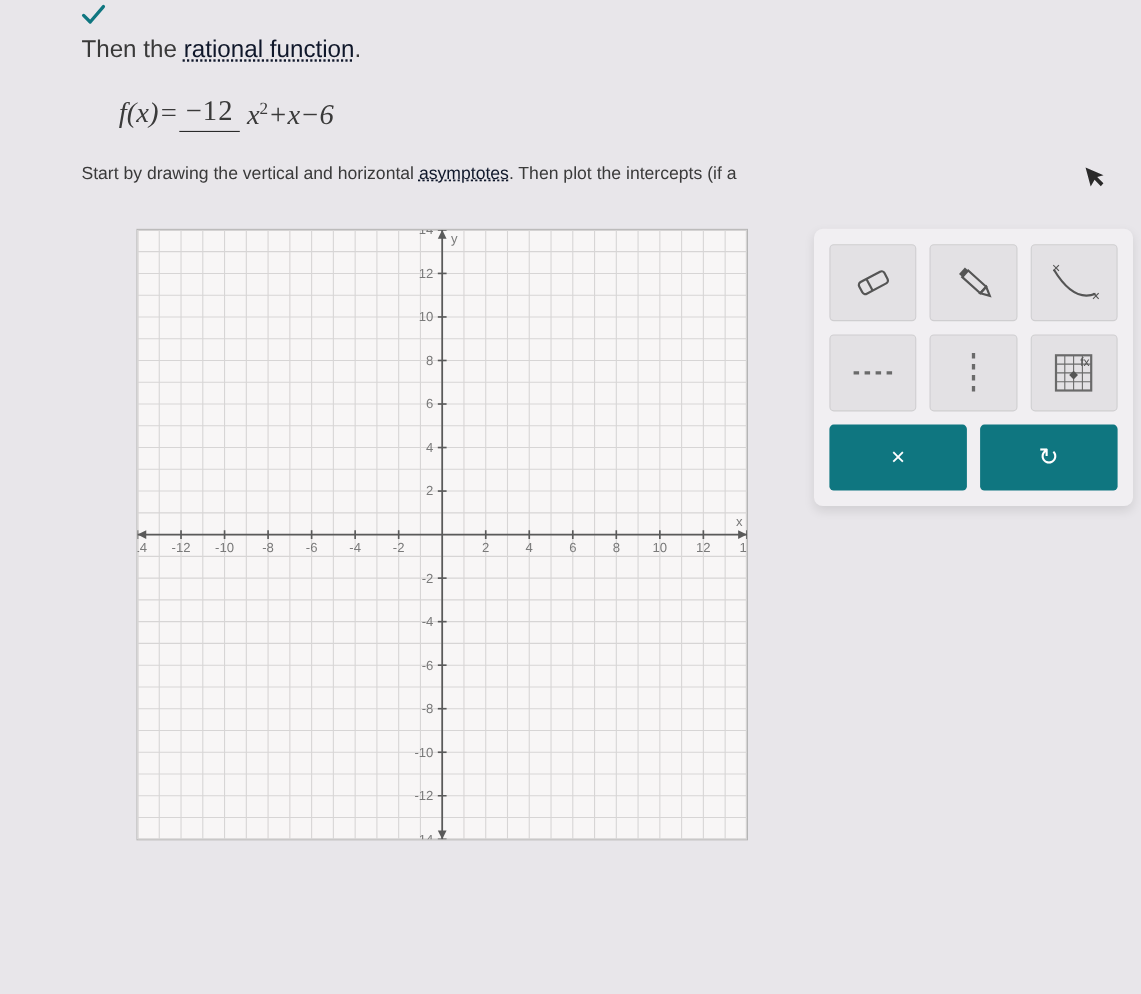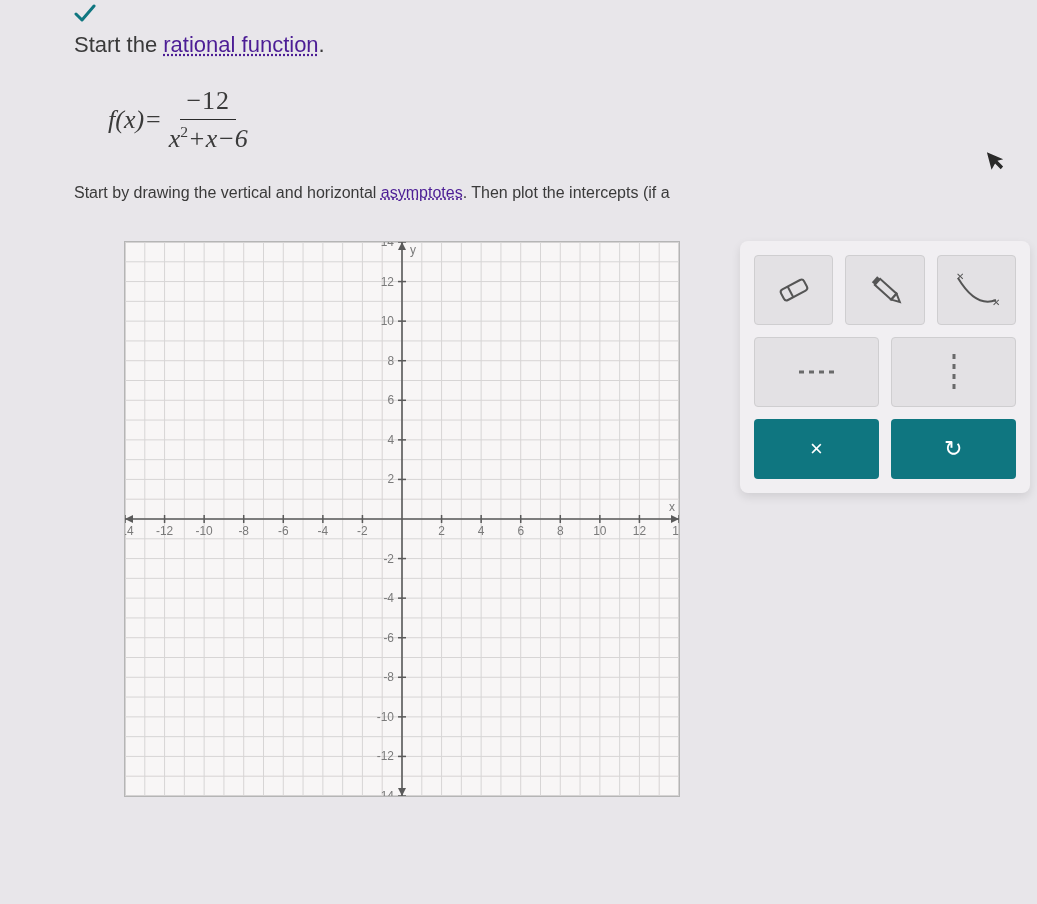--- a/index.html
+++ b/index.html
@@ -21,24 +21,24 @@
     width: 24px;
     height: 24px;
   }
   .content {
     position: absolute;
     top: 20px;
     left: 74px;
     right: 0;
   }
   .instr-line1 { font-size: 22px; margin-top: 12px; }
-  .term { color: #4c1d95; text-decoration: underline dotted; }
+  .term { color: #0f172a; text-decoration: underline dotted; }
   .formula-area { margin: 28px 0 28px 34px; font-size: 26px; font-family: 'Times New Roman', serif; font-style: italic; }
   .frac-outer { display: inline-flex; align-items: center; }
-  .frac { display:inline-flex; flex-direction:column; align-items:center; vertical-align:middle; font-style: italic; }
+  .frac { display:inline-flex; flex-direction:row; align-items:center; vertical-align:middle; font-style: italic; }
   .frac .num { padding: 0 6px 3px 6px; border-bottom: 1.6px solid #2a2a2a; letter-spacing: 1px;}
   .frac .den { padding: 3px 6px 0 6px; }
   .instr-line2 { font-size: 16px; line-height: 1.35; margin-top: 6px; }
   .graph-tools-row { display:flex; gap:60px; margin-top:38px; margin-left:50px; }
   .graph-box {
     width: 556px;
     height: 556px;
     background: #f8f6f6;
     border: 1.5px solid #b5b5b5;
     position: relative;
@@ -86,21 +86,21 @@
 <body>
 
 <div class="check-icon">
   <svg viewBox="0 0 24 24">
       <polyline points="4,12 10,18 22,4" fill="none" stroke="#0f7680" stroke-width="3" stroke-linecap="round" stroke-linejoin="round"></polyline>
     </svg>
 </div>
 
 <div class="content">
   <div class="instr-line1">
-    <span>Start the </span><span class="term">rational function</span><span>.</span>
+    <span>Then the </span><span class="term">rational function</span><span>.</span>
   </div>
 
   <div class="formula-area">
     <span class="frac-outer">
       <span>f(x)</span>
       <span style="font-style:normal;padding:0 2px;">=</span>
       <span class="frac">
         <span class="num" style="font-style:normal;">
           <span>−12</span>
         </span>
@@ -270,20 +270,33 @@
         <button class="tool-btn">
           <svg width="48" height="20">
               <line x1="6" y1="10" x2="42" y2="10" stroke="#6a6a6a" stroke-width="3" stroke-dasharray="5 5"></line>
             </svg>
         </button>
         <button class="tool-btn">
           <svg width="20" height="44">
               <line x1="10" y1="4" x2="10" y2="40" stroke="#6a6a6a" stroke-width="3" stroke-dasharray="5 5"></line>
             </svg>
         </button>
+        <button class="tool-btn">
+          <svg width="40" height="40">
+            <rect x="4" y="4" width="32" height="32" fill="none" stroke="#6a6a6a" stroke-width="2"></rect>
+            <line x1="4" y1="12" x2="36" y2="12" stroke="#6a6a6a"></line>
+              <line x1="4" y1="20" x2="36" y2="20" stroke="#6a6a6a"></line>
+              <line x1="4" y1="28" x2="36" y2="28" stroke="#6a6a6a"></line>
+            <line x1="12" y1="4" x2="12" y2="36" stroke="#6a6a6a"></line>
+              <line x1="20" y1="4" x2="20" y2="36" stroke="#6a6a6a"></line>
+              <line x1="28" y1="4" x2="28" y2="36" stroke="#6a6a6a"></line>
+            <text x="26" y="14" font-size="11" fill="#555">fx</text>
+            <polygon points="20,18 24,22 20,26 16,22" fill="#555"></polygon>
+          </svg>
+        </button>
       </div>
       <div class="action-row">
         <button class="action-btn">
           <span>×</span>
         </button>
         <button class="action-btn">
           <span style="display:inline-block;transform:scaleX(-1);">↺</span>
         </button>
       </div>
     </div>

